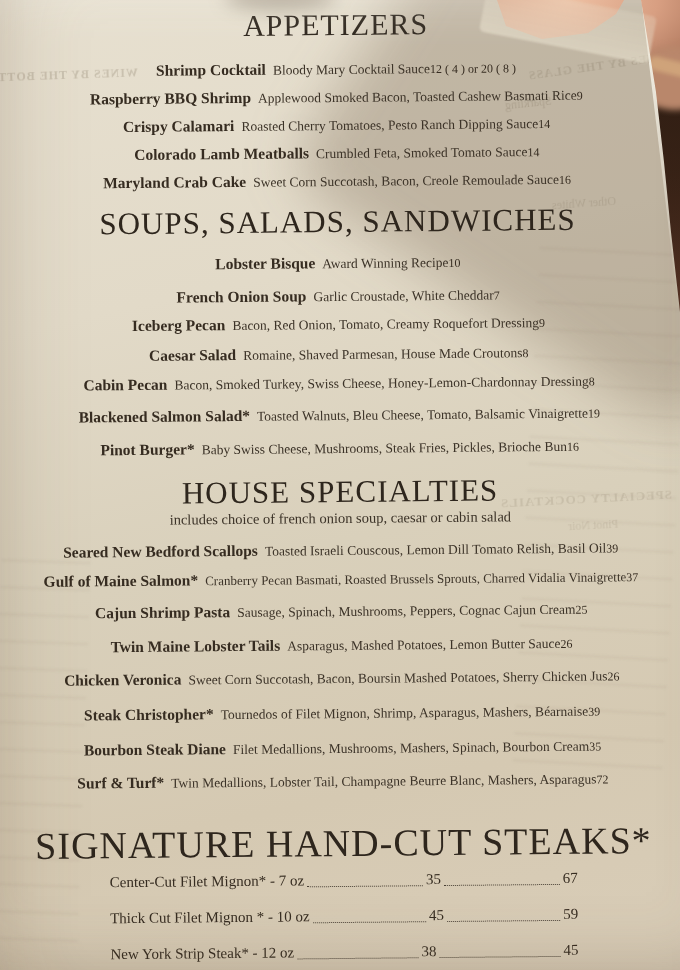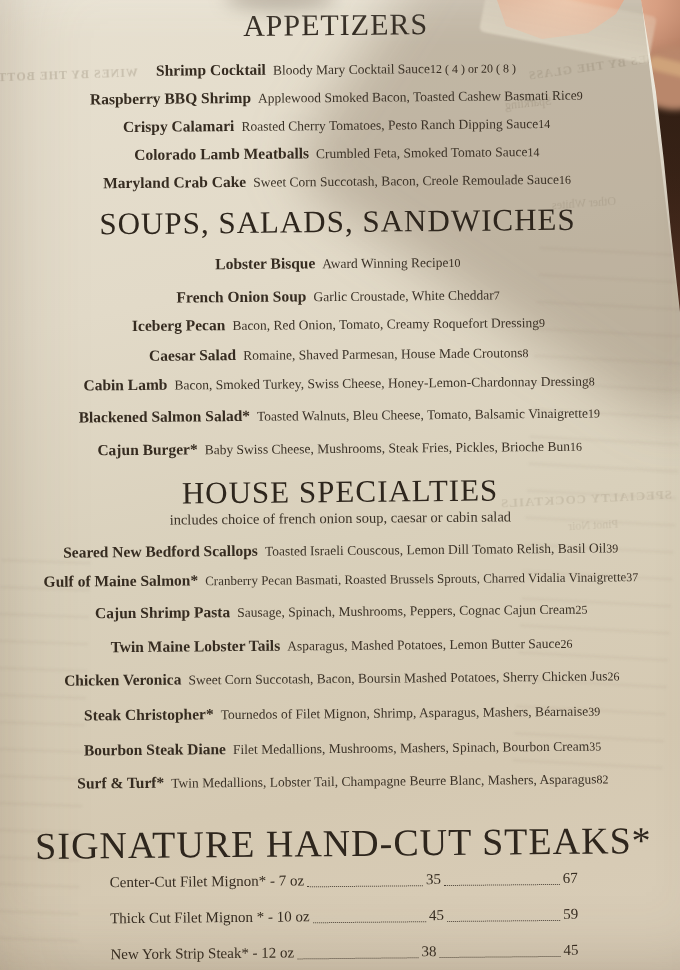--- a/index.html
+++ b/index.html
@@ -104,27 +104,27 @@
       <div class="line" style="top:286px;">
         <span class="nm">French Onion Soup</span><span class="ds">Garlic Croustade, White Cheddar</span><span class="pr">7</span>
       </div>
       <div class="line" style="top:314px;">
         <span class="nm">Iceberg Pecan</span><span class="ds">Bacon, Red Onion, Tomato, Creamy Roquefort Dressing</span><span class="pr">9</span>
       </div>
       <div class="line" style="top:344px;">
         <span class="nm">Caesar Salad</span><span class="ds">Romaine, Shaved Parmesan, House Made Croutons</span><span class="pr">8</span>
       </div>
       <div class="line" style="top:373px;">
-        <span class="nm">Cabin Lamb</span><span class="ds">Bacon, Smoked Turkey, Swiss Cheese, Honey-Lemon-Chardonnay Dressing</span><span class="pr">8</span>
+        <span class="nm">Cabin Pecan</span><span class="ds">Bacon, Smoked Turkey, Swiss Cheese, Honey-Lemon-Chardonnay Dressing</span><span class="pr">8</span>
       </div>
       <div class="line" style="top:405px;">
         <span class="nm">Blackened Salmon Salad*</span><span class="ds">Toasted Walnuts, Bleu Cheese, Tomato, Balsamic Vinaigrette</span><span class="pr">19</span>
       </div>
       <div class="line" style="top:438px;">
-        <span class="nm">Cajun Burger*</span><span class="ds">Baby Swiss Cheese, Mushrooms, Steak Fries, Pickles, Brioche Bun</span><span class="pr">16</span>
+        <span class="nm">Pinot Burger*</span><span class="ds">Baby Swiss Cheese, Mushrooms, Steak Fries, Pickles, Brioche Bun</span><span class="pr">16</span>
       </div>
 
       <div class="line hdr" style="top:475px;font-size:31px;">HOUSE SPECIALTIES</div>
       <div class="line sub" style="top:508px;">includes choice of french onion soup, caesar or cabin salad</div>
       <div class="line" style="top:540px;">
         <span class="nm">Seared New Bedford Scallops</span><span class="ds">Toasted Israeli Couscous, Lemon Dill Tomato Relish, Basil Oil</span><span class="pr">39</span>
       </div>
       <div class="line" style="top:569px;">
         <span class="nm">Gulf of Maine Salmon*</span><span class="ds" style="font-size:13px;">Cranberry Pecan Basmati, Roasted Brussels Sprouts, Charred Vidalia Vinaigrette</span><span class="pr">37</span>
       </div>
@@ -137,21 +137,21 @@
       <div class="line" style="top:668px;">
         <span class="nm">Chicken Veronica</span><span class="ds">Sweet Corn Succotash, Bacon, Boursin Mashed Potatoes, Sherry Chicken Jus</span><span class="pr">26</span>
       </div>
       <div class="line" style="top:703px;">
         <span class="nm">Steak Christopher*</span><span class="ds">Tournedos of Filet Mignon, Shrimp, Asparagus, Mashers, Béarnaise</span><span class="pr">39</span>
       </div>
       <div class="line" style="top:738px;">
         <span class="nm">Bourbon Steak Diane</span><span class="ds">Filet Medallions, Mushrooms, Mashers, Spinach, Bourbon Cream</span><span class="pr">35</span>
       </div>
       <div class="line" style="top:771px;">
-        <span class="nm">Surf &amp; Turf*</span><span class="ds">Twin Medallions, Lobster Tail, Champagne Beurre Blanc, Mashers, Asparagus</span><span class="pr">82</span>
+        <span class="nm">Surf &amp; Turf*</span><span class="ds">Twin Medallions, Lobster Tail, Champagne Beurre Blanc, Mashers, Asparagus</span><span class="pr">72</span>
       </div>
 
       <div class="line hdr-xl" style="top:822px;">SIGNATURE HAND-CUT STEAKS*</div>
       <div class="line" style="top:870px;">
         <span class="steak-row">
           <span>Center-Cut Filet Mignon* - 7 oz</span>
           <span class="dots"></span>
           <span class="p">35</span>
           <span class="dots"></span>
           <span class="p">67</span>

